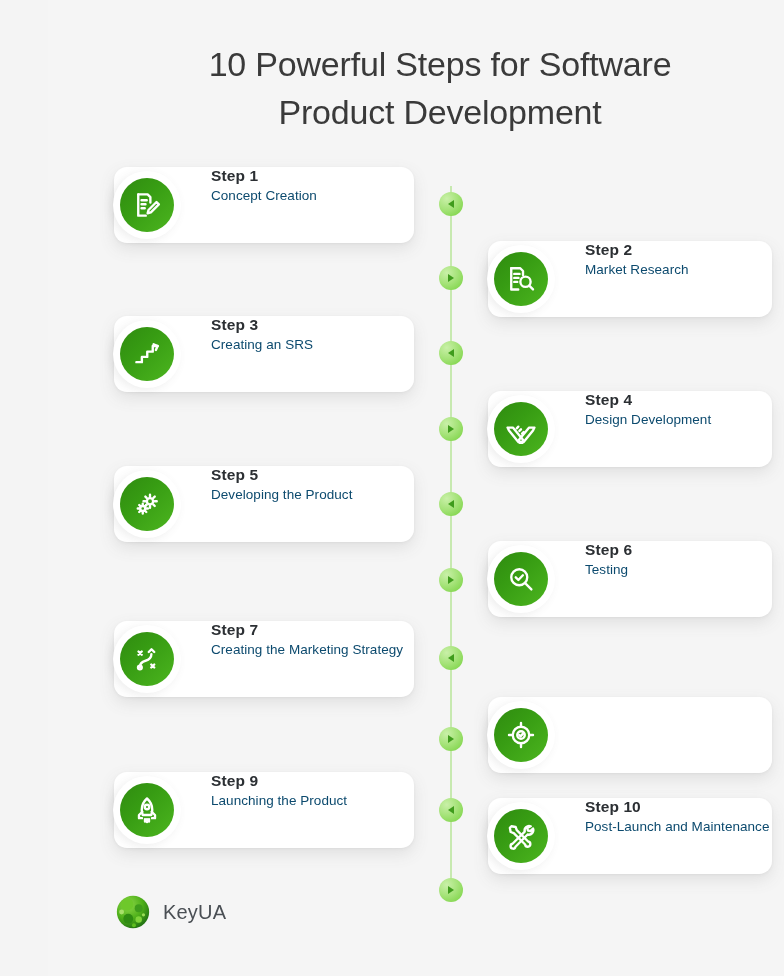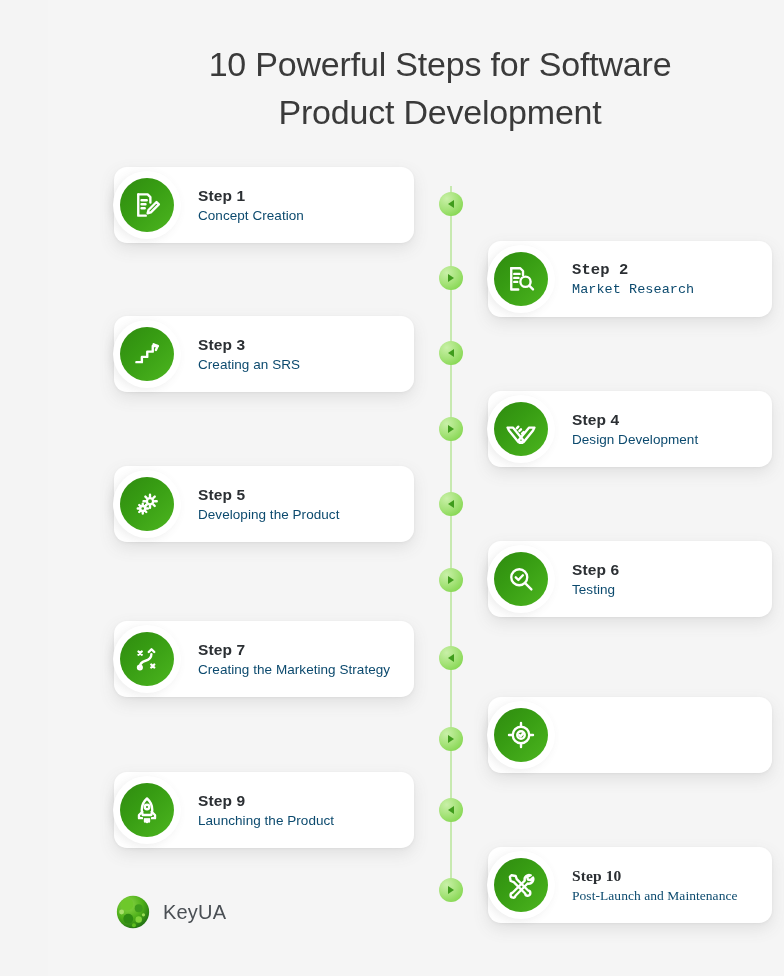--- a/index.html
+++ b/index.html
@@ -73,22 +73,23 @@
 
   
   .card {
     position: absolute;
     height: 76px;
     background: #ffffff;
     border-radius: 13px;
     box-shadow: 0 6px 16px rgba(90, 90, 90, 0.13),
                 0 1px 3px rgba(90, 90, 90, 0.07);
     display: flex;
-    align-items: center;
+    align-items: flex-start;
     z-index: 2;
+    padding-left: 13px;
   }
   .card.side-left  { left: 66px;  width: 300px; }
   .card.side-right { left: 440px; width: 284px; }
 
   .badge {
     position: absolute;
     left: -1px;
     top: 50%;
     transform: translateY(-50%);
     width: 68px;
@@ -204,21 +205,21 @@
       <path d="M19.6 9.6l1.9 1.9-6.4 6.4-2.6.7.7-2.6z"></path>
               </g>
             </svg>
           </div>
         </div>
         <div class="card-text">
           <div class="step-title">Step 1</div>
           <div class="step-desc">Concept Creation</div>
         </div>
       </div>
-      <div class="card side-right" style="top: 241px; font-family: Liberation Mono, monospace;">
+      <div class="card side-right" style="top: 241px;">
         <div class="badge">
           <div class="disc">
             <svg width="30" height="30" viewBox="0 0 24 24">
               <g fill="none" stroke="#ffffff" stroke-width="1.9" stroke-linecap="round" stroke-linejoin="round">
       <path d="M4.2 3.4h7.2l2.2 2.2v3.1"></path>
                 <path d="M4.2 3.4v17h5.6"></path>
       <path d="M6.6 7.9h4.2M6.6 11.1h3.4M6.6 14.3h2.4"></path>
       <circle cx="15.6" cy="14.2" r="4.1"></circle>
                 <path d="M18.6 17.3l3 3"></path>
               </g>
@@ -342,21 +343,21 @@
       <path d="M10.4 19.3v1.9M12 19.3v2.3M13.6 19.3v1.9"></path>
               </g>
             </svg>
           </div>
         </div>
         <div class="card-text">
           <div class="step-title">Step 9</div>
           <div class="step-desc">Launching the Product</div>
         </div>
       </div>
-      <div class="card side-right" style="top: 847px; font-family: Liberation Serif, serif;">
+      <div class="card side-right" style="top: 798px;">
         <div class="badge">
           <div class="disc">
             <svg width="30" height="30" viewBox="0 0 24 24">
               <g fill="none" stroke="#ffffff" stroke-width="1.9" stroke-linecap="round" stroke-linejoin="round">
       <path d="M4.3 4.2l3.4.6.9 2.5 9.1 9.1a2.1 2.1 0 1 1-2.4 2.4L6.2 9.7 3.7 8.8l-.6-3.4z"></path>
       <path d="M19.8 4.2a3.6 3.6 0 0 0-4.8 4.3L5.2 18.2a2 2 0 1 0 2.4 2.4l9.7-9.8a3.6 3.6 0 0 0 4.3-4.8l-2.1 2.1-2-.5-.5-2z"></path>
               </g>
             </svg>
           </div>
         </div>

